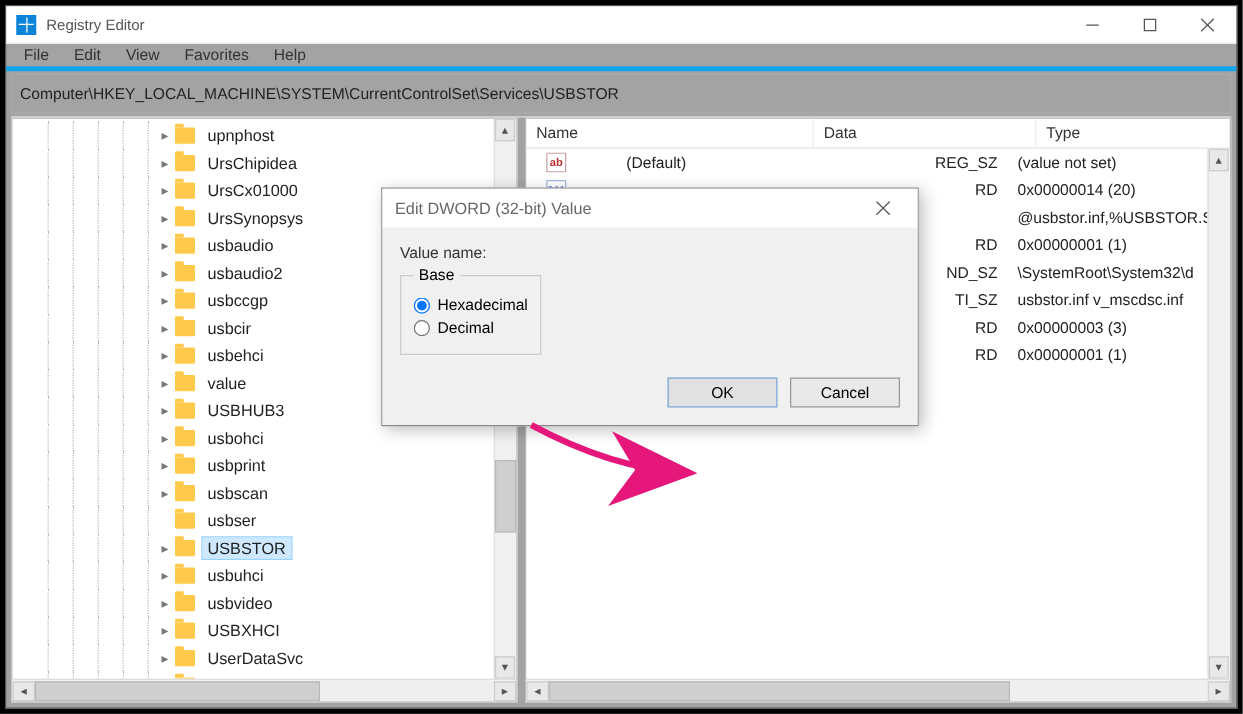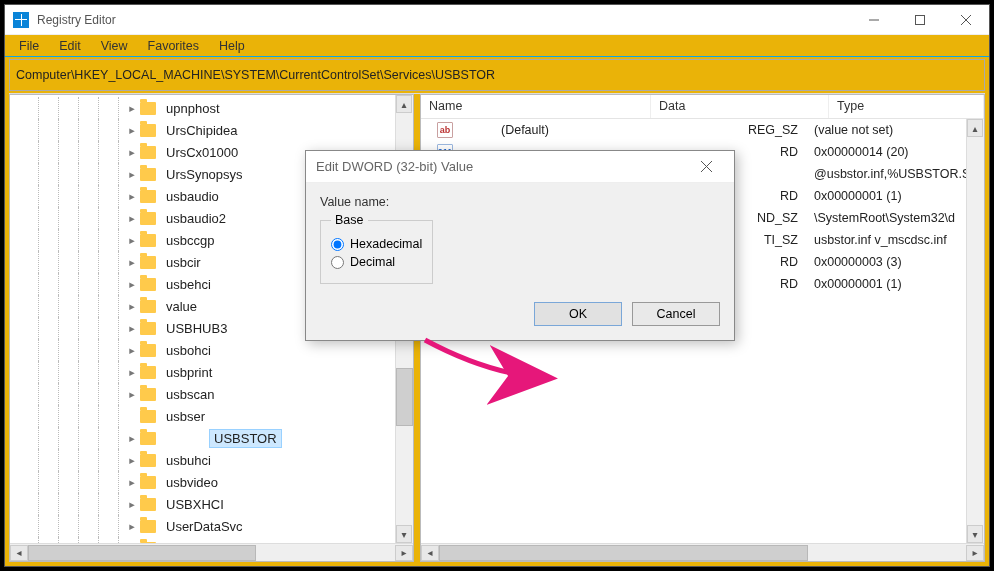--- a/index.html
+++ b/index.html
@@ -1,48 +1,48 @@
 <!DOCTYPE html>
 <html><head>
 <meta charset="utf-8">
 <style>
   * { box-sizing: border-box; font-family: "Segoe UI", Tahoma, sans-serif; }
   body { margin: 0; width: 994px; height: 571px; background: #000; overflow: hidden; position: relative; }
-  .outer { position: absolute; left: 4px; top: 4px; right: 4px; bottom: 4px; background: #eab308; border: 1px solid #555; display: flex; flex-direction: column; }
+  .outer { position: absolute; left: 4px; top: 4px; right: 4px; bottom: 4px; background: #a3a3a3; border: 1px solid #555; display: flex; flex-direction: column; }
 
   
   .titlebar { height: 30px; display: flex; align-items: center; background: #fff; border-bottom: 1px solid #eee; }
   .titlebar .appicon { width: 16px; height: 16px; margin: 0 8px 0 8px; background: #0a84d8; position: relative; }
   .titlebar .appicon::before { content:""; position:absolute; left:2px; top:2px; right:2px; bottom:2px; background:
     linear-gradient(#fff,#fff) 0 50%/100% 1px no-repeat,
     linear-gradient(#fff,#fff) 50% 0/1px 100% no-repeat; }
   .titlebar .title { font-size: 12px; color: #555; flex: 1; }
   .winbtn { width: 46px; height: 30px; display:flex; align-items:center; justify-content:center; color:#555; font-size:13px; }
   .winbtn svg { width:12px; height:12px; stroke:#555; stroke-width:1; fill:none; }
 
   
-  .menubar { height: 22px; display:flex; align-items:center; padding: 0 6px; font-size:12.5px; color:#333; gap: 4px; border-bottom: 1px solid #0ea5e9;}
+  .menubar { height: 22px; display:flex; align-items:center; padding: 0 6px; font-size:12.5px; color:#333; gap: 4px; border-bottom: 4px solid #0ea5e9;}
   .menubar .mi { padding: 2px 8px; }
 
   
   .address { height: 32px; border: 1px solid #aaa; margin: 2px 4px; display:flex; align-items:center; font-size:12.5px; padding: 0 6px; color:#222; }
 
   
   .panes { flex:1; display:flex; min-height:0; border-top:1px solid #ddd; margin:0 4px 4px 4px; }
   .tree { width: 405px; border:1px solid #bbb; position:relative; overflow:hidden; background:#fff;}
   .splitter { width:6px; cursor:col-resize; }
   .list { flex:1; border:1px solid #bbb; position:relative; overflow:hidden; background:#fff;}
 
   
   .tree-inner { position:absolute; left:0; top:0; right:0; bottom:18px; overflow:hidden; padding-top:2px; }
   .tree-row { display:flex; align-items:center; height:22px; font-size:13px; color:#222; padding-left: 116px; position:relative; }
   .tree-row .chev { width:12px; text-align:center; color:#777; font-size:11px; margin-right:2px;}
   .tree-row .folder { width:16px; height:13px; background:#ffca4b; border-radius:1px; margin-right:6px; position:relative; }
   .tree-row .folder::before { content:""; position:absolute; left:0; top:-3px; width:7px; height:3px; background:#ffca4b; border-radius:1px 1px 0 0; }
-  .tree-row.selected .label { background:#cde8ff; outline:1px solid #99d1ff;margin-left:48px; }
+  .tree-row.selected .label { background:#cde8ff; outline:1px solid #99d1ff; }
   .tree-row .label { padding:1px 4px; }
   .tree-row .lines { position:absolute; left:0; top:0; bottom:0; width:116px; }
   .tree-row .lines .v { position:absolute; top:0; bottom:0; border-left:1px dotted #bbb; }
 
   .hscroll { position:absolute; left:0; right:0; bottom:0; height:18px; background:#f0f0f0; border-top:1px solid #ddd; display:flex; align-items:center;}
   .hscroll .arrow { width:18px; height:16px; background:#e8e8e8; border:1px solid #ccc; display:flex; align-items:center; justify-content:center; font-size:10px; color:#555;}
   .hscroll .track { flex:1; height:16px; background:#efefef; position:relative;}
   .hscroll .thumb { position:absolute; top:0; height:16px; background:#cfcfcf; border:1px solid #b8b8b8;}
 
   .vscroll { position:absolute; right:0; top:0; bottom:18px; width:18px; background:#f0f0f0; border-left:1px solid #ddd; display:flex; flex-direction:column; }

